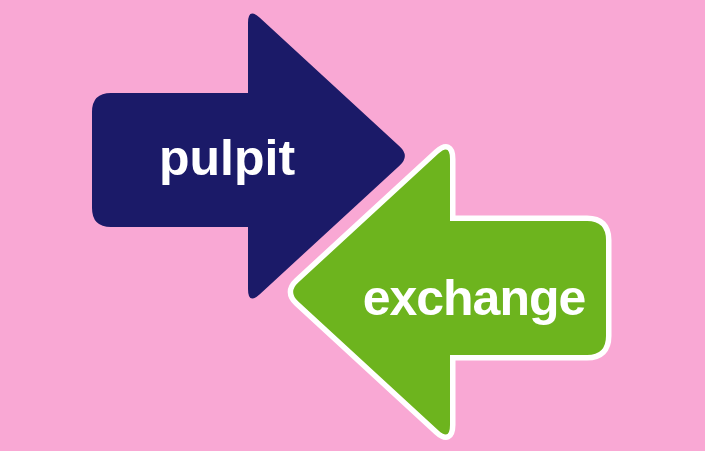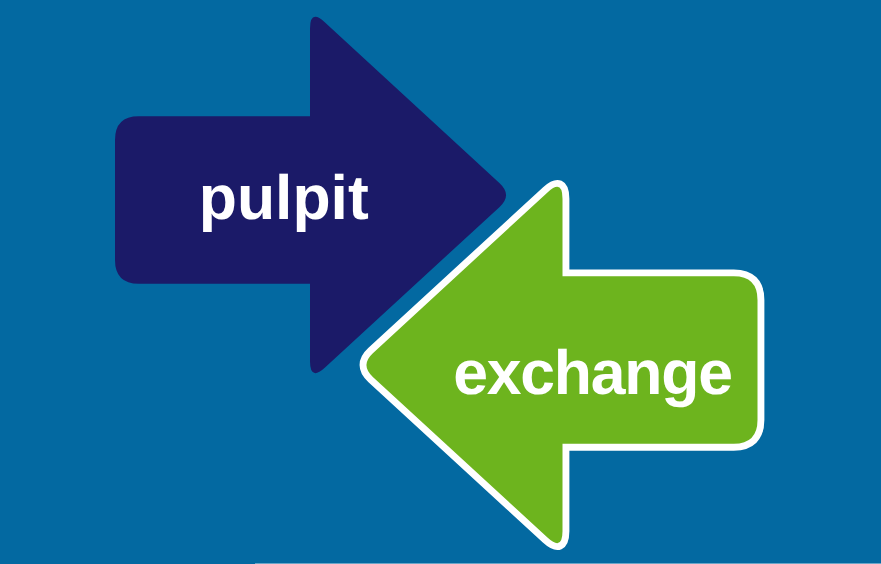--- a/index.html
+++ b/index.html
@@ -8,21 +8,21 @@
     width: 705px;
     height: 451px;
     background: #ffffff;
     overflow: hidden;
     font-family: "Liberation Sans", sans-serif;
   }
   .logo-stage {
     position: relative;
     width: 705px;
     height: 451px;
-    background: #0369a1;
+    background: #f9a8d4;
     text-decoration: underline;
   }
   svg { display: block; }
   .word {
     font-family: "Liberation Sans", "DejaVu Sans", sans-serif;
     font-weight: bold;
     font-size: 50px;
   }
   .word-exchange { letter-spacing: -1px; }
 </style>

